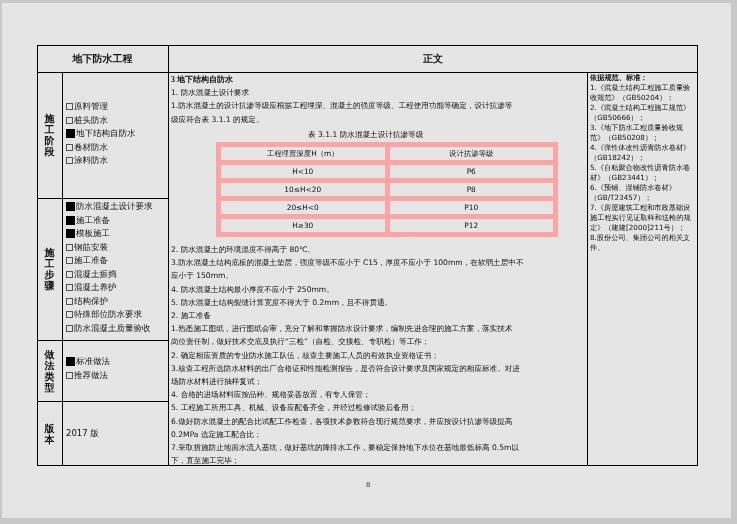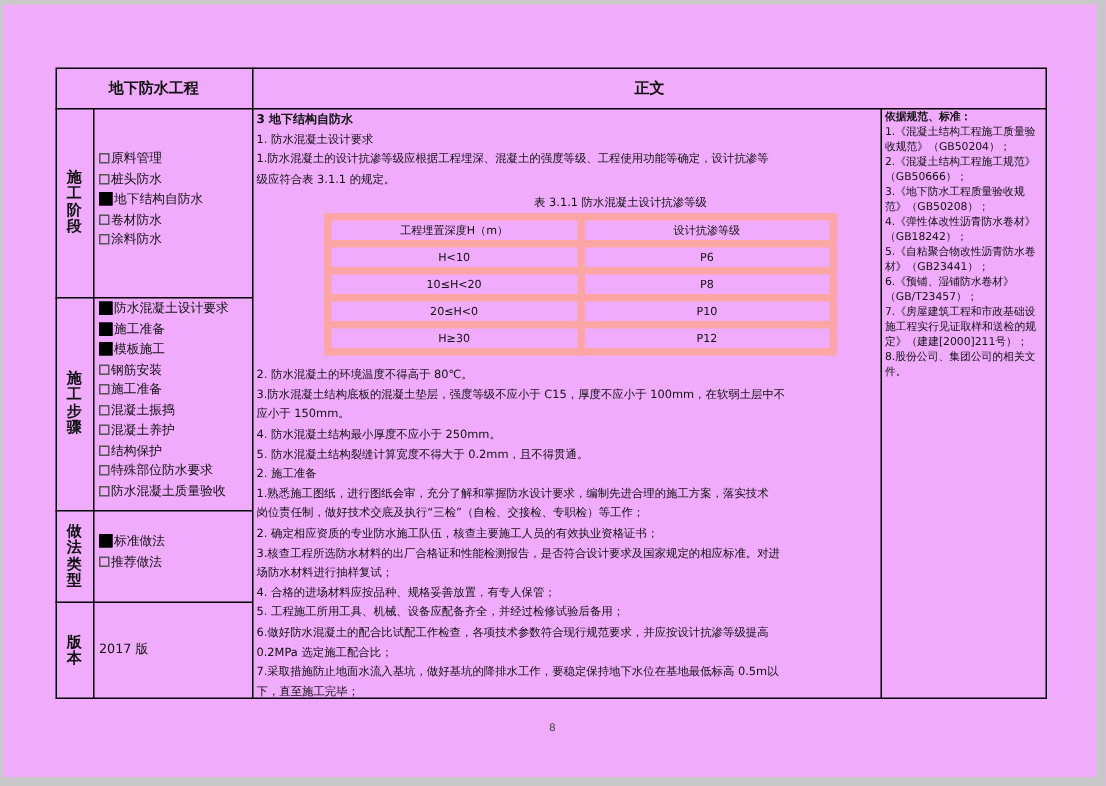--- a/index.html
+++ b/index.html
@@ -1,29 +1,29 @@
 <!DOCTYPE html>
 <html><head>
 <meta charset="utf-8">
 <style>
   html, body { margin:0; padding:0; }
   body { width:737px; height:524px; background:#c8c8c8; position:relative; overflow:hidden; font-family:"DejaVu Sans", sans-serif; color:#111; }
-  .page { position:absolute; left:2px; top:3px; width:729px; height:515px; background:#f0abfc; }
+  .page { position:absolute; left:2px; top:3px; width:729px; height:515px; background:#e5e5e5; }
   .tbl { position:absolute; border:1px solid #000; box-sizing:border-box; }
   .cell { position:absolute; box-sizing:border-box; }
   .vline { position:absolute; width:1px; background:#000; }
   .hline { position:absolute; height:1px; background:#000; }
   .hdr { font-size:10px; font-weight:bold; display:flex; align-items:center; justify-content:center; }
   .vlabel { font-size:10px; font-weight:bold; display:flex; align-items:center; justify-content:center; line-height:11px; text-align:center; width:8px; margin:0 auto; word-break:break-all; }
   .items { font-size:8.5px; line-height:13.5px; padding-left:3px; }
   .chk { display:inline-block; width:5px; height:5px; border:1px solid #555; margin-right:1px; vertical-align:middle; }
   .chk.on { width:7px; height:7px; background:#000; border-color:#000; }
   .body { font-size:7.6px; line-height:13.2px; }
   .body p { margin:0; white-space:nowrap; }
-  .body .h { font-weight:bold; font-size:8px; }
+  .body .h { font-weight:bold; font-size:8px;font-family:Liberation Serif, serif; }
   .refs { font-size:7.2px; line-height:10px; }
   .refs p { margin:0; }
   table.spec { position:absolute; border-collapse:collapse; font-size:7.4px; }
   table.spec td { border:5px solid #fca5a5; text-align:center; height:13px; padding:0; }
   .caption { position:absolute; font-size:7.6px; white-space:nowrap; }
   .pagenum { position:absolute; font-size:7px; color:#444; }
 </style>
 </head>
 <body>
 
@@ -82,21 +82,21 @@
   </div>
   <div class="cell items" style="left:61px;top:424px;width:105px;">2017 版</div>
 
   <div class="cell body" style="left:169px;top:70px;width:414px;">
     <p class="h">3 地下结构自防水</p>
     <p>1.    防水混凝土设计要求</p>
     <p>1.防水混凝土的设计抗渗等级应根据工程埋深、混凝土的强度等级、工程使用功能等确定，设计抗渗等</p>
     <p>级应符合表 3.1.1 的规定。</p>
   </div>
 
-  <div class="caption" style="left:306px;top:127px;margin-left:48px;">表 3.1.1   防水混凝土设计抗渗等级</div>
+  <div class="caption" style="left:306px;top:127px;">表 3.1.1   防水混凝土设计抗渗等级</div>
 
   <table class="spec" style="left:214px;top:139px;width:342px;">
     <tbody>
         <tr>
       <td style="width:50%">工程埋置深度H（m）</td>
       <td>设计抗渗等级</td>
     </tr>
     <tr>
       <td>H&lt;10</td>
       <td>P6</td>

